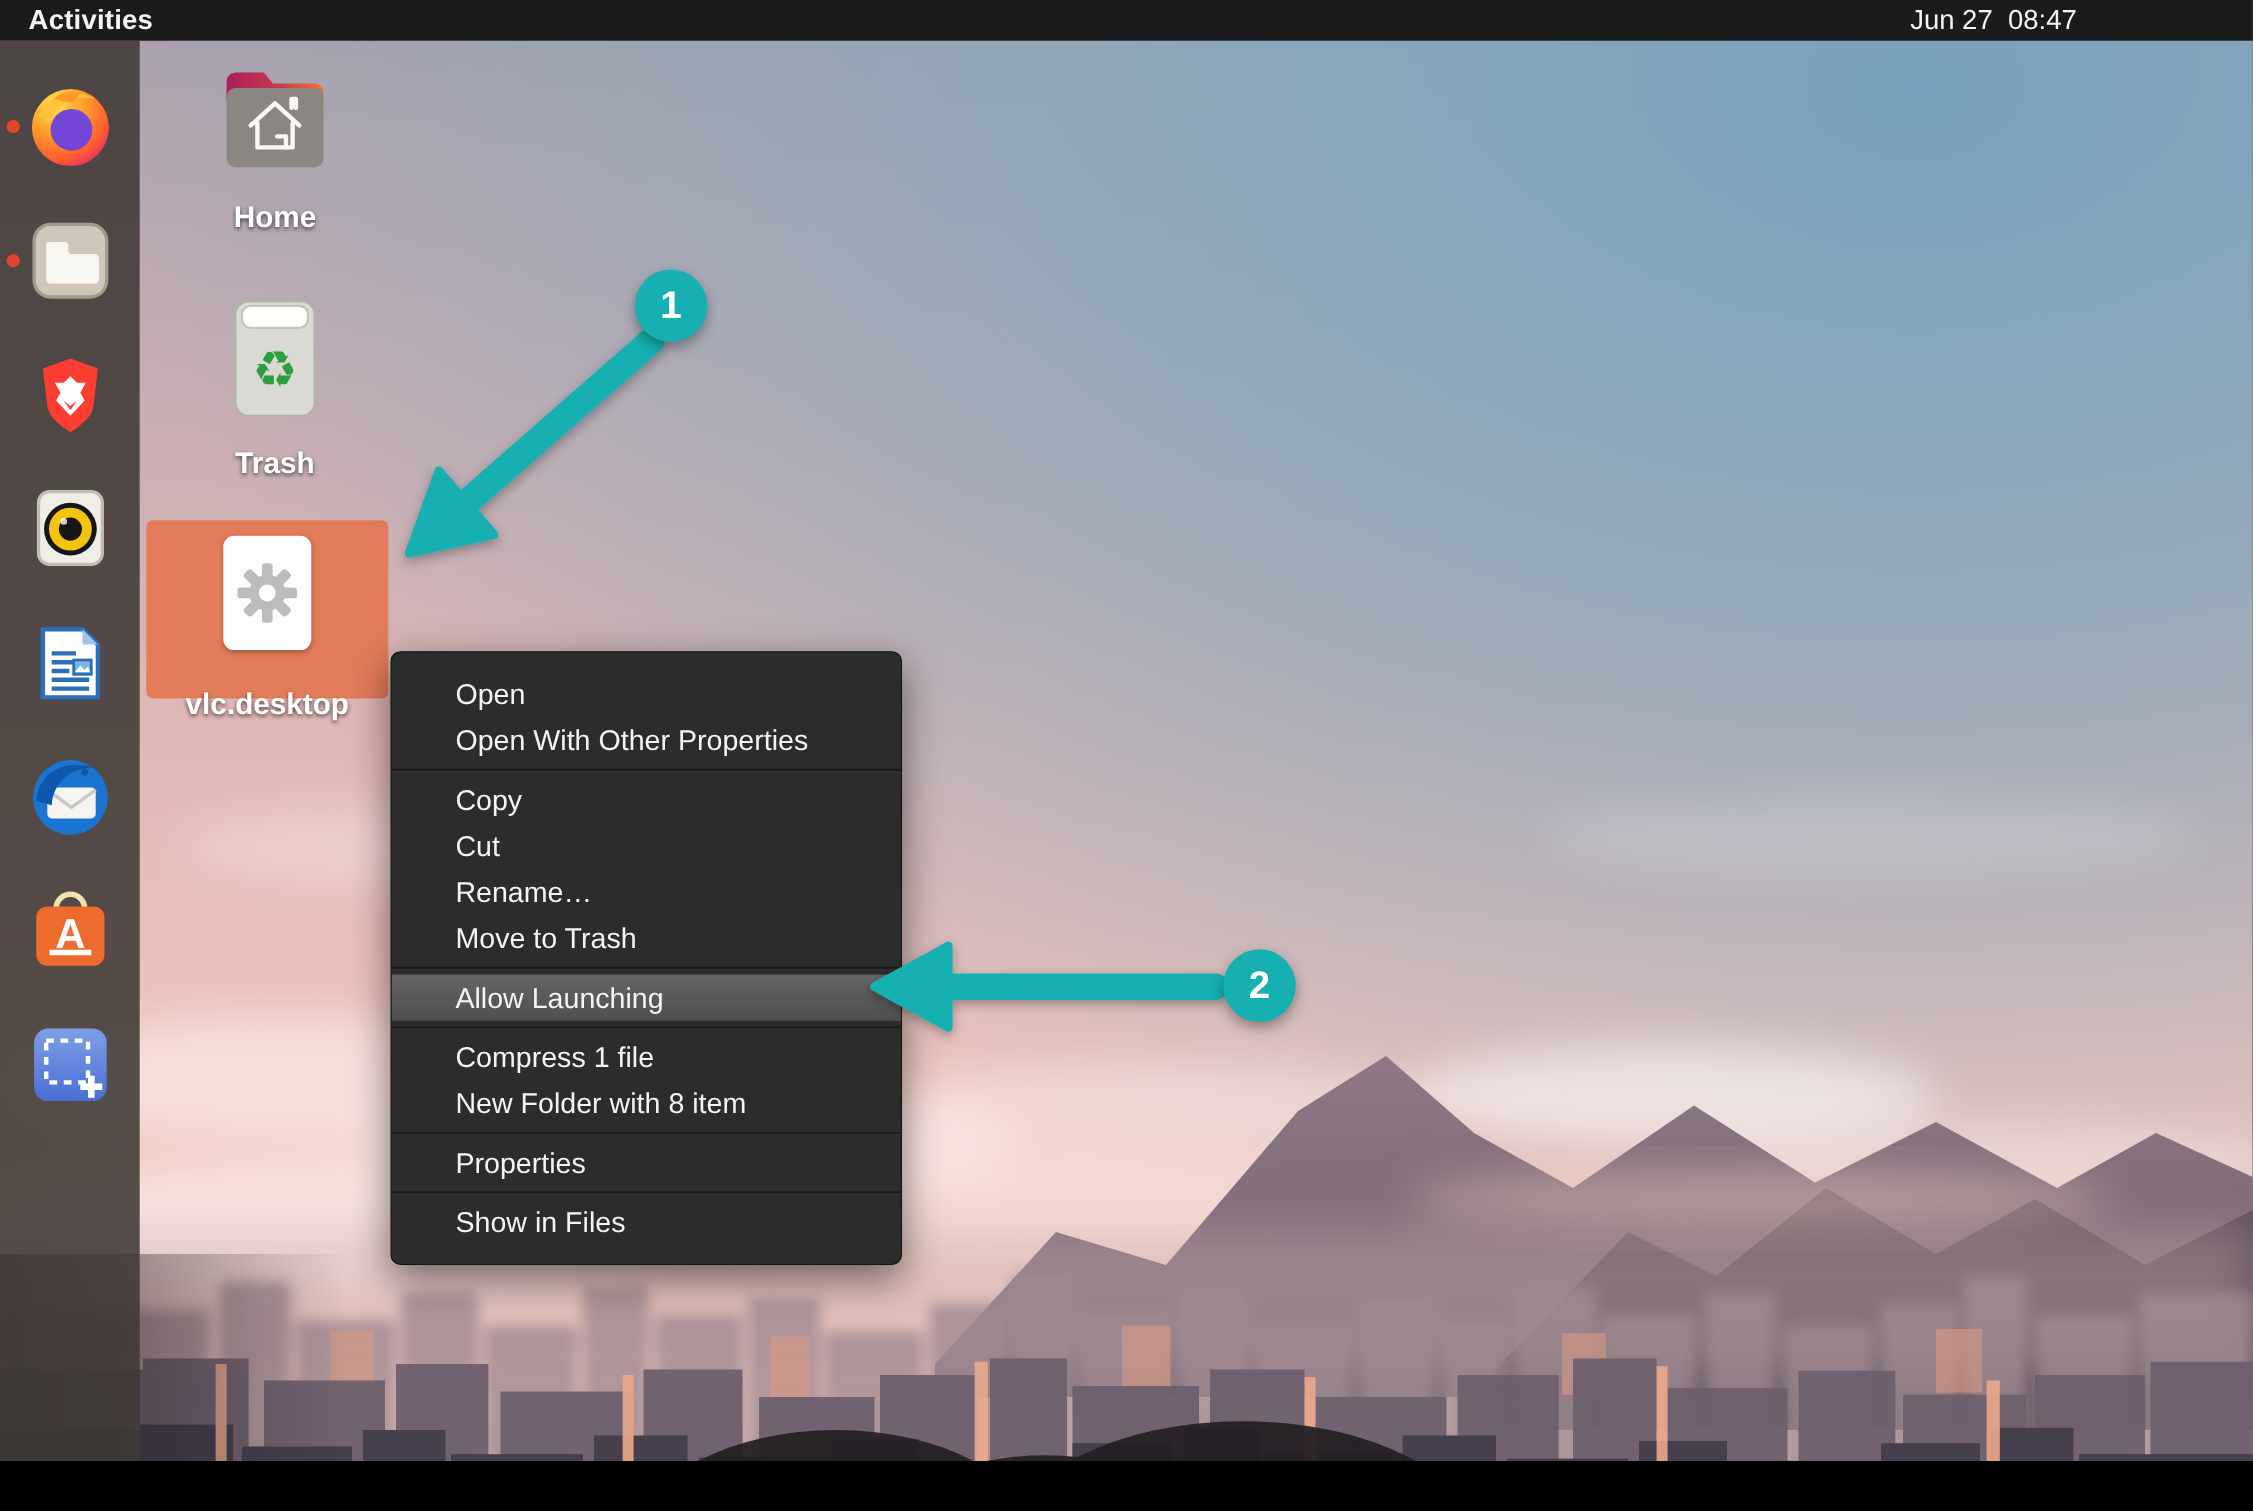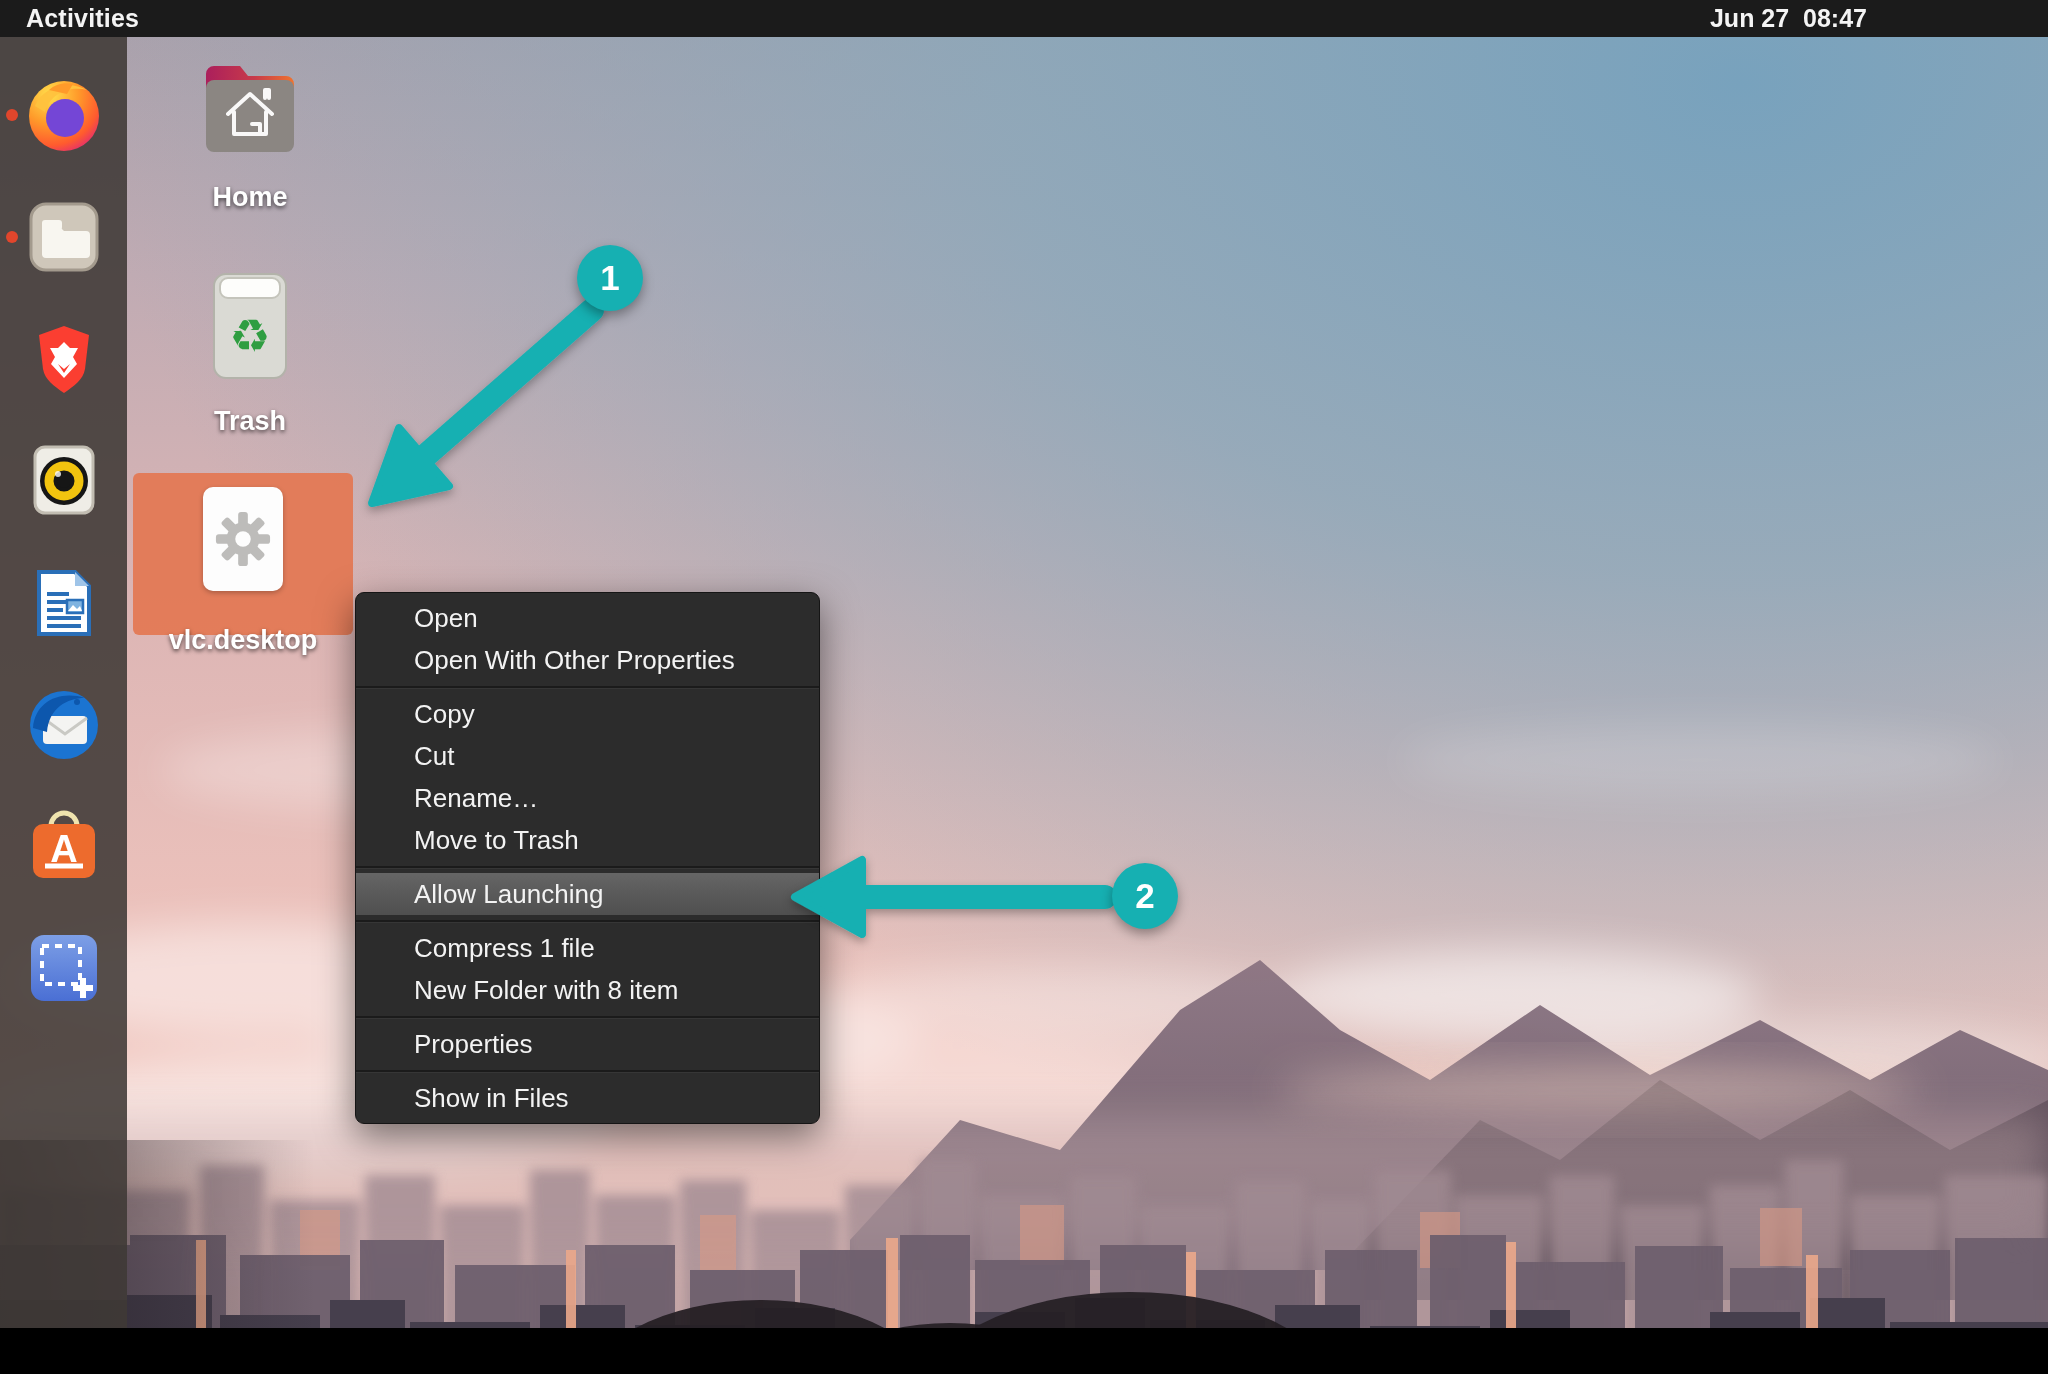--- a/index.html
+++ b/index.html
@@ -7,22 +7,22 @@
     font-family:"Liberation Sans","DejaVu Sans",sans-serif;-webkit-font-smoothing:antialiased;}
   .screen *{box-sizing:border-box;}
 
   
   .wallpaper{position:absolute;inset:0;z-index:0;}
 
   
   .top-bar{position:absolute;left:0;top:0;width:2048px;height:37px;background:#1b1b1b;
     z-index:40;display:flex;align-items:center;color:#f4f4f4;}
   .activities{margin-left:26px;font-size:25px;font-weight:600;letter-spacing:.2px;cursor:pointer;}
-  .clock{position:absolute;right:181px;top:0;height:37px;display:flex;align-items:center;
-    font-size:25px;font-weight:700;white-space:pre;}
+  .clock{position:absolute;right:160px;top:0;height:37px;display:flex;align-items:center;
+    font-size:25px;font-weight:400;white-space:pre;}
 
   
   .dock{position:absolute;left:0;top:37px;width:127px;height:1337px;
     background:rgba(63,57,53,.88);z-index:30;}
   .dock-item{position:absolute;left:25px;width:78px;height:78px;cursor:pointer;}
   .dock-item svg{width:78px;height:78px;display:block;}
   .run-dot{position:absolute;left:6px;width:12px;height:12px;border-radius:50%;
     background:#e1462c;z-index:31;}
 
   
@@ -31,21 +31,21 @@
   .icon-label{margin-top:22px;font-size:27px;font-weight:600;color:#fff;
     text-shadow:0 2px 4px rgba(0,0,0,.65);}
   .selection-box{position:absolute;left:133px;top:473px;width:220px;height:162px;
     background:rgba(227,121,85,.95);border-radius:6px;z-index:9;}
   .vlc-wrap{left:133px;top:487px;gap:12px;}
   .vlc-tile{width:80px;height:104px;background:#fdfdfd;border-radius:10px;
     box-shadow:0 2px 5px rgba(0,0,0,.25);display:flex;align-items:center;justify-content:center;}
 
   
   .context-menu{position:absolute;left:355px;top:592px;width:465px;z-index:20;
-    background:#2c2c2c;border:1px solid #151515;border-radius:9px;padding:4px 0;
+    background:#2c2c2c;border:1px solid #151515;border-radius:9px;padding:17px 0;
     box-shadow:0 12px 36px rgba(0,0,0,.5);overflow:hidden;}
   .menu-item{height:42px;display:flex;align-items:center;padding:0 18px 0 58px;
     font-size:26px;color:#f3f3f3;cursor:pointer;white-space:nowrap;}
   .menu-item.highlighted{background:linear-gradient(#656565,#4f4f4f);}
   .menu-sep{height:2px;background:#1b1b1b;margin:5px 0;box-shadow:0 1px 0 rgba(255,255,255,.05);}
 
   
   .annot{position:absolute;inset:0;z-index:35;pointer-events:none;}
   .badge{position:absolute;width:66px;height:66px;border-radius:50%;background:#16b0b2;
     color:#fff;font-size:35px;font-weight:700;display:flex;align-items:center;

